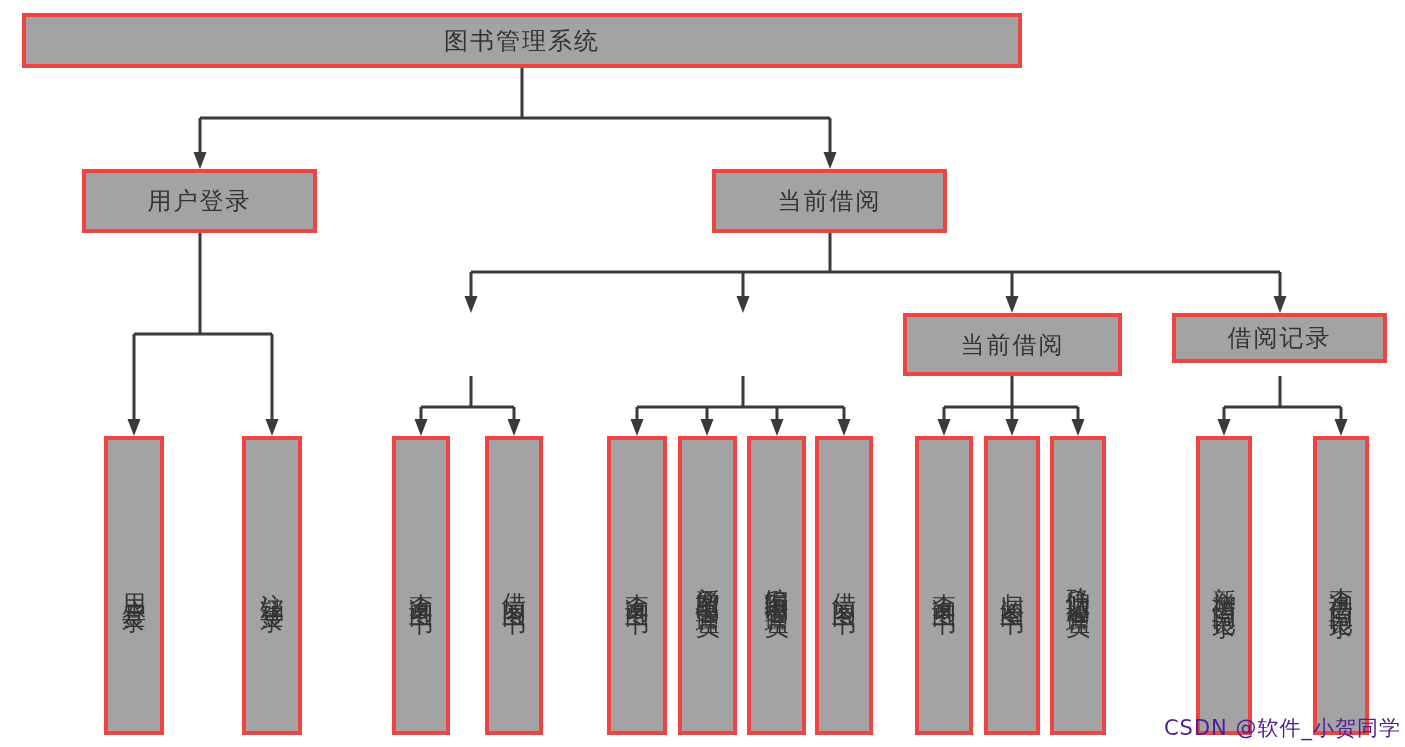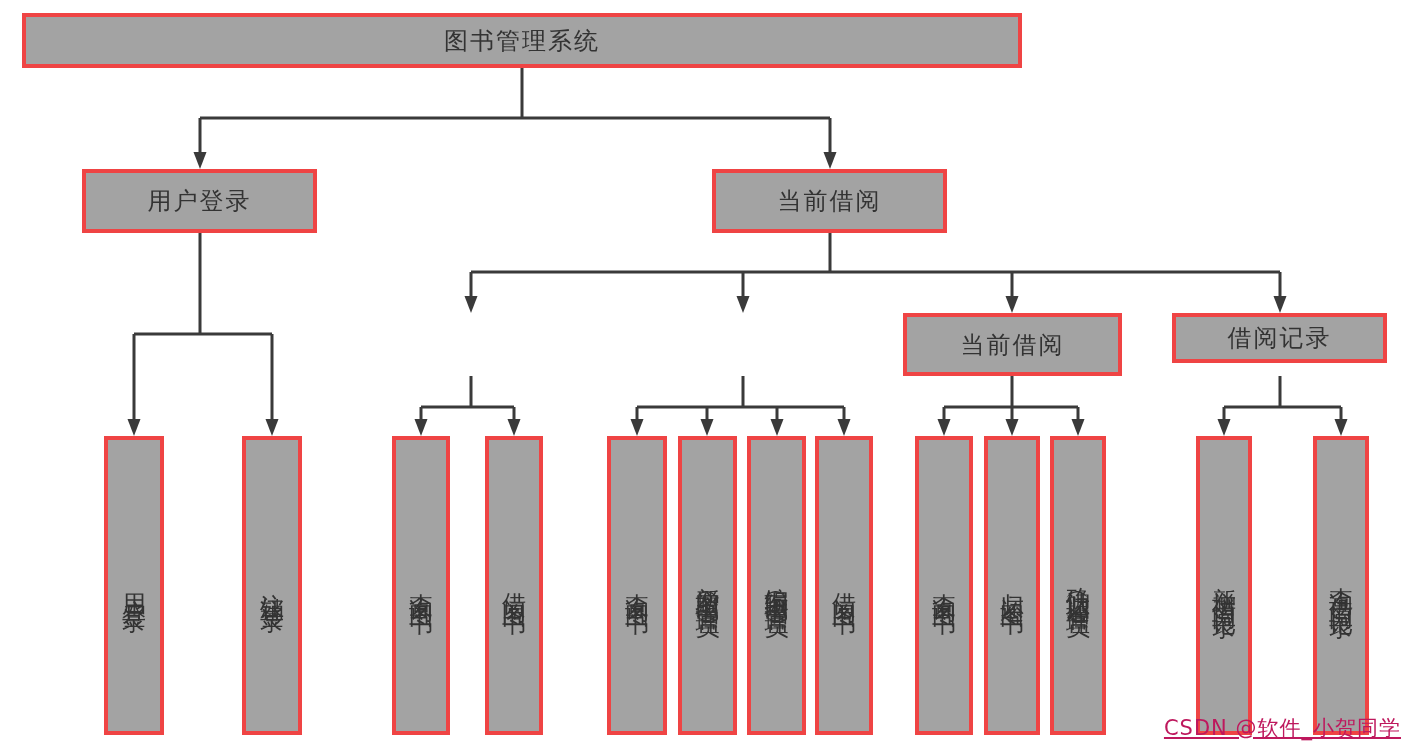--- a/index.html
+++ b/index.html
@@ -35,25 +35,24 @@
   .leaf span {
     writing-mode: vertical-rl;
     letter-spacing: 6px;
     line-height: 1;
   }
   .leaf.long span { letter-spacing: 4px; }
   .watermark {
     position: absolute;
     right: 4px;
     bottom: 5px;
-    color: #be185d;
+    color: #4c1d95;
     font-size: 21px;
     letter-spacing: 1px;
     white-space: nowrap;
-    text-decoration: underline;
   }
 </style>
 </head>
 <body>
 
 <div class="canvas">
 
   <svg class="connectors" viewBox="0 0 1405 747" xmlns="http://www.w3.org/2000/svg">
 
     <path d="M522,68 V118 M200,118 H830 M200,118 V156 M830,118 V156"></path>

